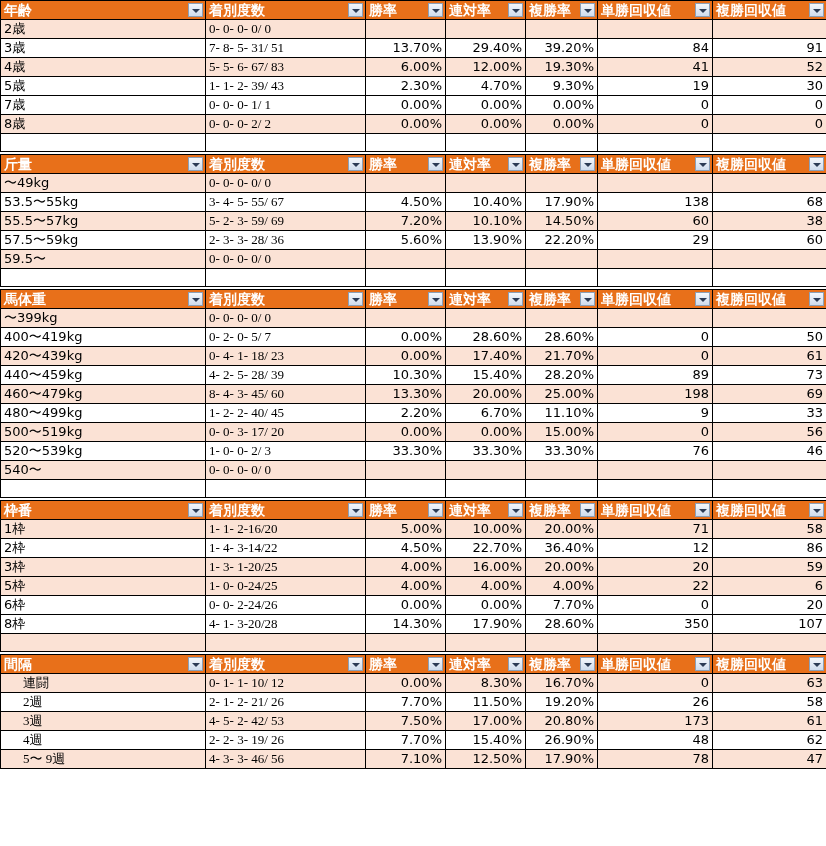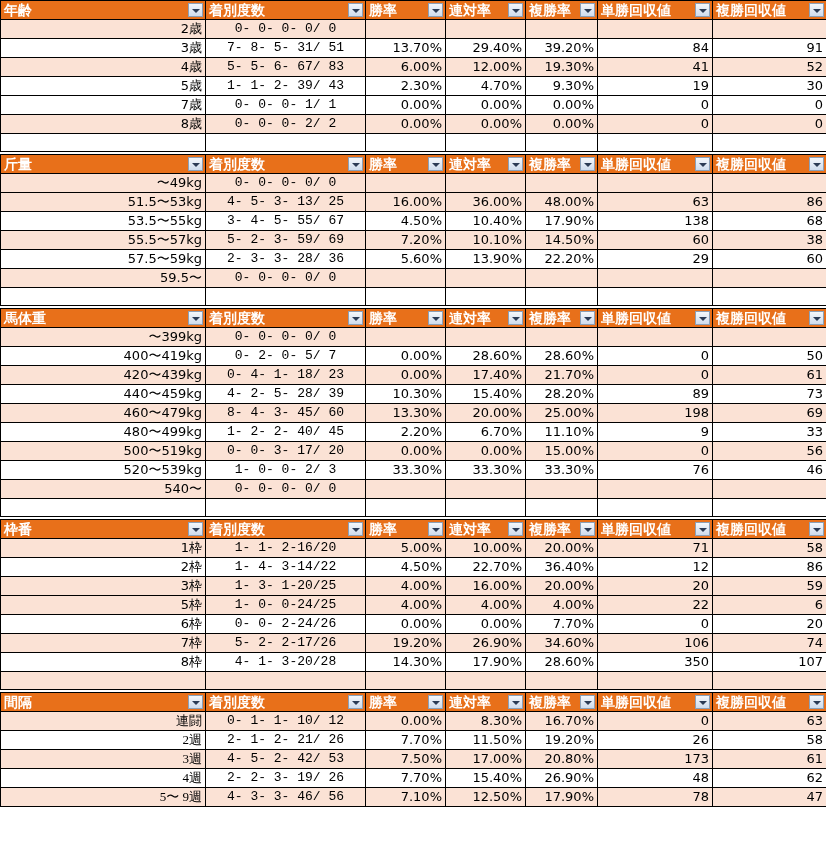--- a/index.html
+++ b/index.html
@@ -88,25 +88,25 @@
   }
   .filter-btn::after{
     content:"";
     position:absolute;left:3px;top:5px;
     border-left:4px solid transparent;
     border-right:4px solid transparent;
     border-top:4px solid #2b3b55;
   }
 
   
-  td.lbl{text-align:right;font-size:14px;font-weight:normal;color:#000;}
+  td.lbl{text-align:left;font-size:14px;font-weight:normal;color:#000;}
   td.lbl.ind2{padding-left:22px;font-family:Liberation Serif, serif;}
   td.cnt{
-    text-align:center;font-size:13px;
-    font-family:Liberation Mono, monospace;
+    font-size:13px;
+    font-family:Liberation Serif, serif;
     letter-spacing:0px;
   }
   td.num{text-align:right;font-size:13px;padding-right:4px;}
 
   tr.odd td{background:#fbe2d5;}
   tr.even td{background:#ffffff;}
   tr.blank td{height:17px;line-height:17px;}
   tr.blank.odd td{background:#fbe2d5;}
   tr.blank.even td{background:#ffffff;}
 
@@ -272,29 +272,20 @@
         </tr>
         <tr class="odd">
           <td class="lbl">〜49kg</td>
           <td class="cnt">0-  0-  0-  0/  0</td>
           <td class="num"></td>
           <td class="num"></td>
           <td class="num"></td>
           <td class="num"></td>
           <td class="num"></td>
         </tr>
-        <tr class="odd">
-          <td class="lbl">51.5〜53kg</td>
-          <td class="cnt">4-  5-  3- 13/ 25</td>
-          <td class="num">16.00%</td>
-          <td class="num">36.00%</td>
-          <td class="num">48.00%</td>
-          <td class="num">63</td>
-          <td class="num">86</td>
-        </tr>
         <tr class="even">
           <td class="lbl">53.5〜55kg</td>
           <td class="cnt">3-  4-  5- 55/ 67</td>
           <td class="num">4.50%</td>
           <td class="num">10.40%</td>
           <td class="num">17.90%</td>
           <td class="num">138</td>
           <td class="num">68</td>
         </tr>
         <tr class="odd">
@@ -549,29 +540,20 @@
         </tr>
         <tr class="even">
           <td class="lbl">6枠</td>
           <td class="cnt">0-  0-  2-24/26</td>
           <td class="num">0.00%</td>
           <td class="num">0.00%</td>
           <td class="num">7.70%</td>
           <td class="num">0</td>
           <td class="num">20</td>
         </tr>
-        <tr class="odd">
-          <td class="lbl">7枠</td>
-          <td class="cnt">5-  2-  2-17/26</td>
-          <td class="num">19.20%</td>
-          <td class="num">26.90%</td>
-          <td class="num">34.60%</td>
-          <td class="num">106</td>
-          <td class="num">74</td>
-        </tr>
         <tr class="even">
           <td class="lbl">8枠</td>
           <td class="cnt">4-  1-  3-20/28</td>
           <td class="num">14.30%</td>
           <td class="num">17.90%</td>
           <td class="num">28.60%</td>
           <td class="num">350</td>
           <td class="num">107</td>
         </tr>
         <tr class="blank odd">

